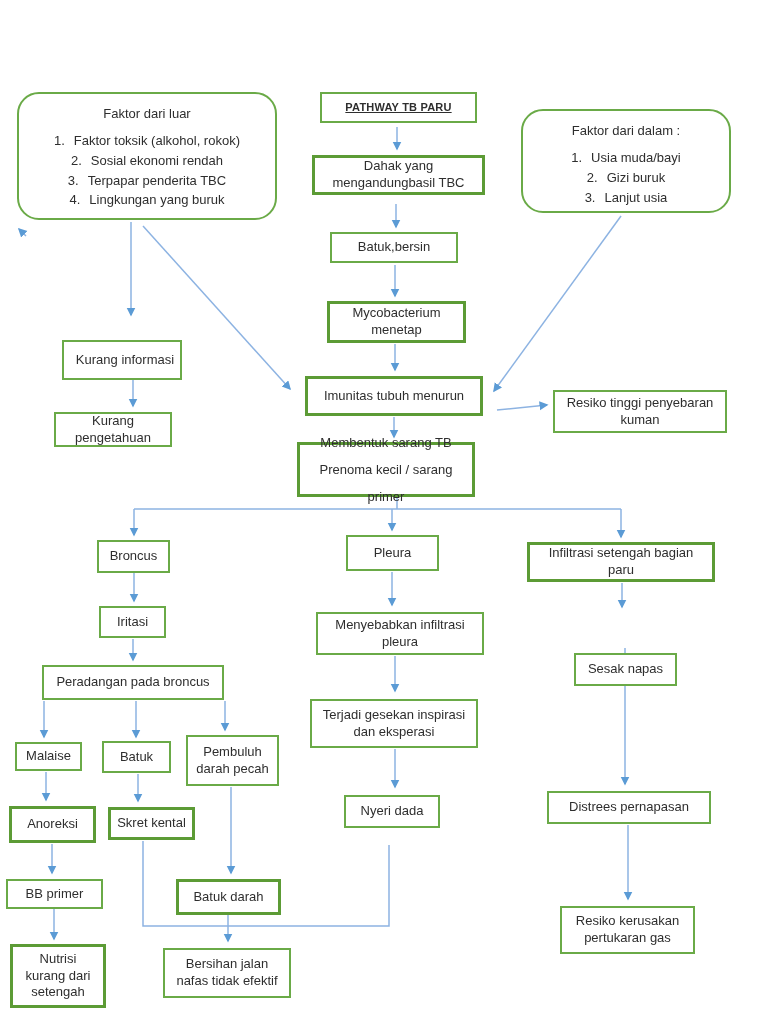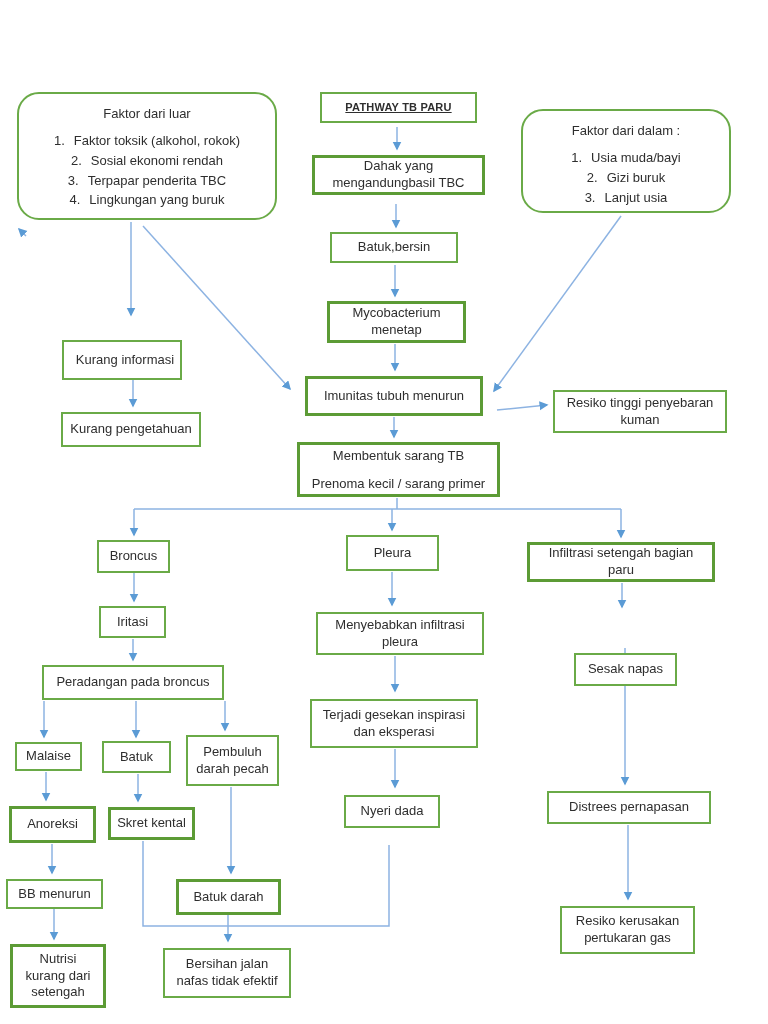--- a/index.html
+++ b/index.html
@@ -85,35 +85,35 @@
     </div>
     <div class="node thick" style="left: 312px; top: 155px; width: 173px; height: 40px;">Dahak yang
 mengandungbasil TBC</div>
     <div class="node " style="left: 330px; top: 232px; width: 128px; height: 31px;">Batuk,bersin</div>
     <div class="node thick" style="left: 327px; top: 301px; width: 139px; height: 42px;">Mycobacterium
 menetap</div>
     <div class="node " style="left: 62px; top: 340px; width: 120px; height: 40px; padding-left: 10px;">Kurang informasi</div>
     <div class="node thick" style="left: 305px; top: 376px; width: 178px; height: 40px;">Imunitas tubuh menurun</div>
     <div class="node " style="left: 553px; top: 390px; width: 174px; height: 43px;">Resiko tinggi penyebaran
 kuman</div>
-    <div class="node " style="left: 61px; top: 412px; width: 140px; height: 35px;">Kurang pengetahuan</div>
-    <div class="node thick spread" style="left: 297px; top: 442px; width: 203px; height: 55px;">Membentuk sarang TB
+    <div class="node " style="left: 54px; top: 412px; width: 118px; height: 35px;">Kurang pengetahuan</div>
+    <div class="node thick spread" style="left: 297px; top: 442px; width: 178px; height: 55px;">Membentuk sarang TB
 Prenoma kecil / sarang primer</div>
     <div class="node " style="left: 97px; top: 540px; width: 73px; height: 33px;">Broncus</div>
     <div class="node " style="left: 346px; top: 535px; width: 93px; height: 36px;">Pleura</div>
     <div class="node thick" style="left: 527px; top: 542px; width: 188px; height: 40px;">Infiltrasi setengah bagian paru</div>
     <div class="node " style="left: 99px; top: 606px; width: 67px; height: 32px;">Iritasi</div>
     <div class="node " style="left: 42px; top: 665px; width: 182px; height: 35px;">Peradangan pada broncus</div>
     <div class="node " style="left: 15px; top: 742px; width: 67px; height: 29px;">Malaise</div>
     <div class="node " style="left: 102px; top: 741px; width: 69px; height: 32px;">Batuk</div>
     <div class="node " style="left: 186px; top: 735px; width: 93px; height: 51px;">Pembuluh
 darah pecah</div>
     <div class="node thick" style="left: 9px; top: 806px; width: 87px; height: 37px;">Anoreksi</div>
     <div class="node thick" style="left: 108px; top: 807px; width: 87px; height: 33px;">Skret kental</div>
-    <div class="node " style="left: 6px; top: 879px; width: 97px; height: 30px;">BB menurun</div>
+    <div class="node " style="left: 6px; top: 879px; width: 97px; height: 30px;">BB primer</div>
     <div class="node thick" style="left: 176px; top: 879px; width: 105px; height: 36px;">Batuk darah</div>
     <div class="node thick" style="left: 10px; top: 944px; width: 96px; height: 64px;">Nutrisi
 kurang dari
 setengah</div>
     <div class="node " style="left: 163px; top: 948px; width: 128px; height: 50px;">Bersihan jalan
 nafas tidak efektif</div>
     <div class="node " style="left: 316px; top: 612px; width: 168px; height: 43px;">Menyebabkan infiltrasi
 pleura</div>
     <div class="node " style="left: 310px; top: 699px; width: 168px; height: 49px;">Terjadi gesekan inspirasi
 dan eksperasi</div>

